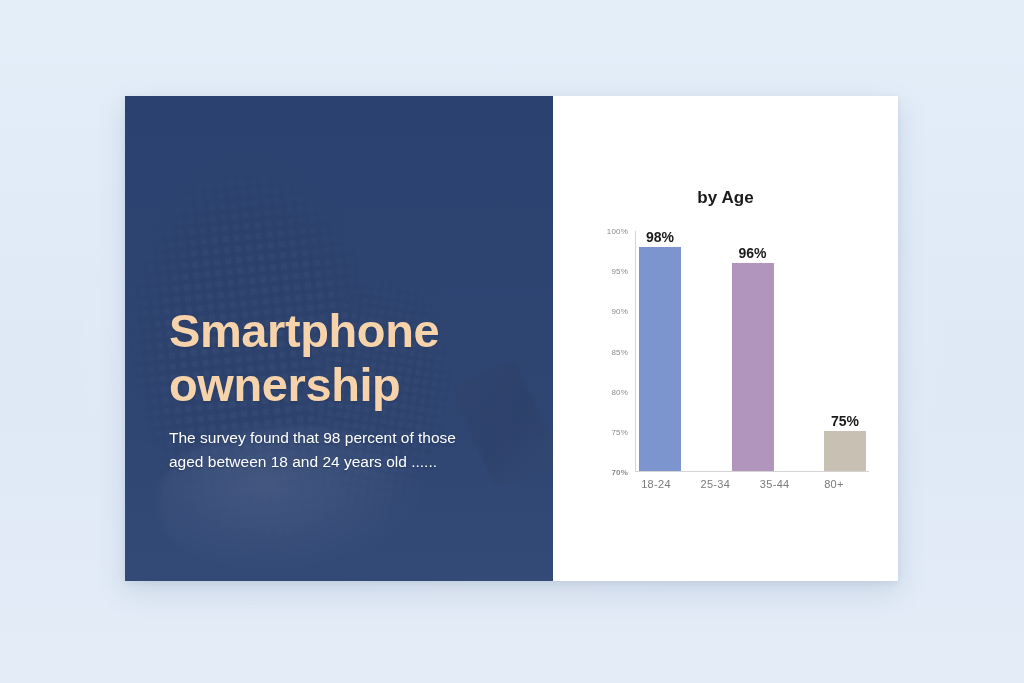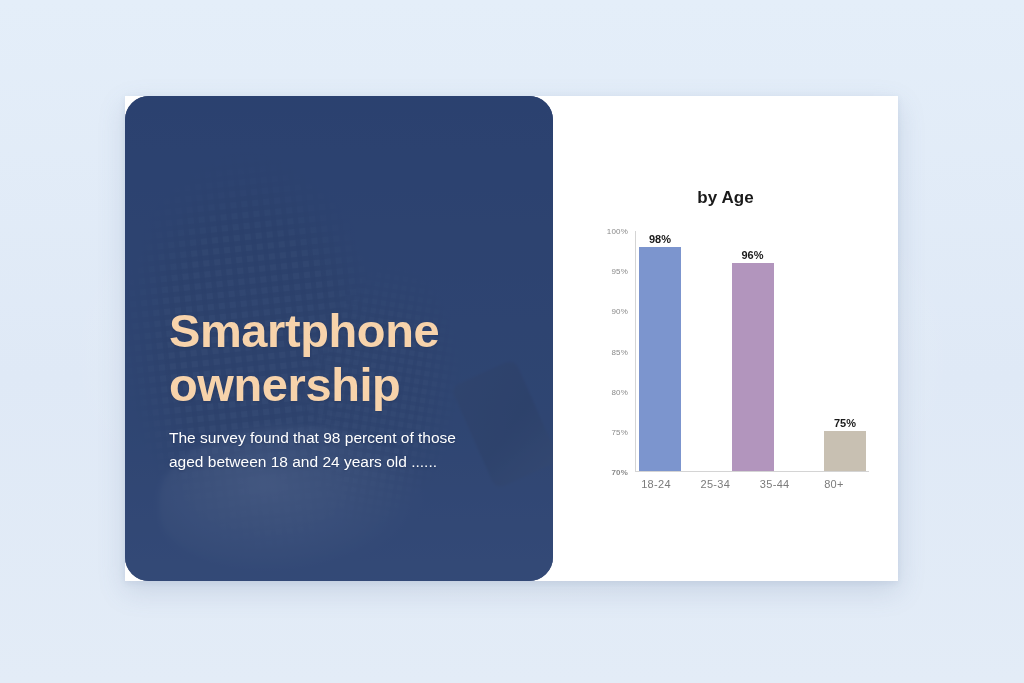--- a/index.html
+++ b/index.html
@@ -37,21 +37,20 @@
     box-shadow: 0 10px 26px rgba(90,110,150,0.18), 0 2px 6px rgba(90,110,150,0.10);
   }
 
   
   #photo-panel {
     position: relative;
     width: 428px;
     height: 100%;
     overflow: hidden;
     background: #2f4470;
-    border-radius: 24px;
   }
 
   
   .photo-art { position: absolute; inset: 0; }
 
   .ph-bg {
     background:
       radial-gradient(ellipse 40% 35% at 12% 18%, #c9a98f 0%, rgba(201,169,143,0) 70%),
       radial-gradient(ellipse 30% 28% at 47% 8%, #d8b091 0%, rgba(216,176,145,0) 72%),
       radial-gradient(ellipse 34% 46% at 78% 26%, #2a2420 0%, rgba(42,36,32,0) 70%),
@@ -241,21 +240,21 @@
     display: flex;
     flex-direction: column;
     justify-content: flex-end;
     align-items: center;
   }
 
   .bar-value {
     position: absolute;
     left: 50%;
     transform: translateX(-50%);
-    font-size: 11px;
+    font-size: 14px;
     font-weight: 700;
     color: #1a1a1a;
     white-space: nowrap;
   }
 
   .bar-rect { width: 100%; }
 
   #x-axis {
     position: absolute;
     left: 82px;

